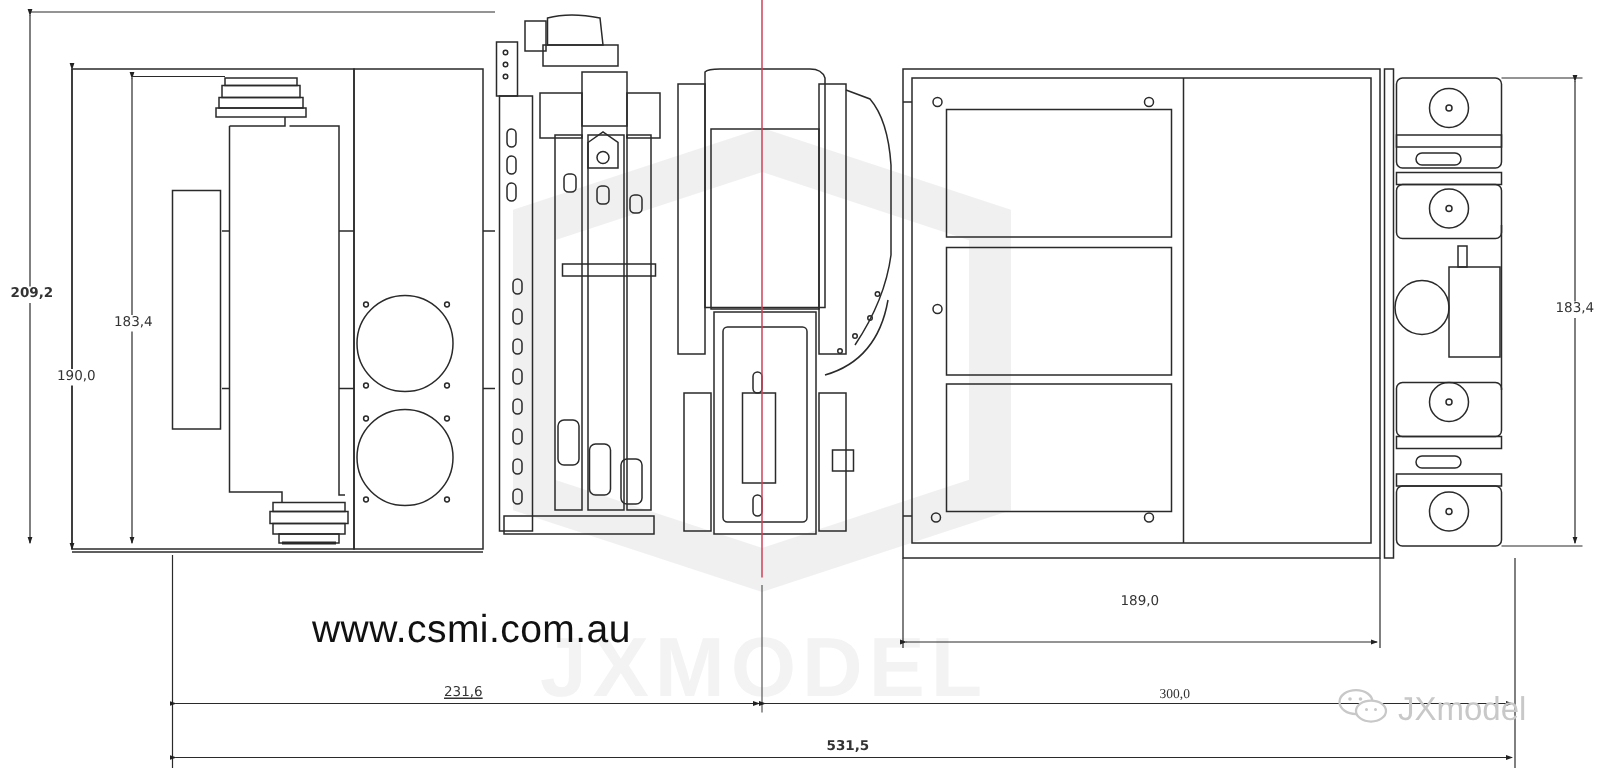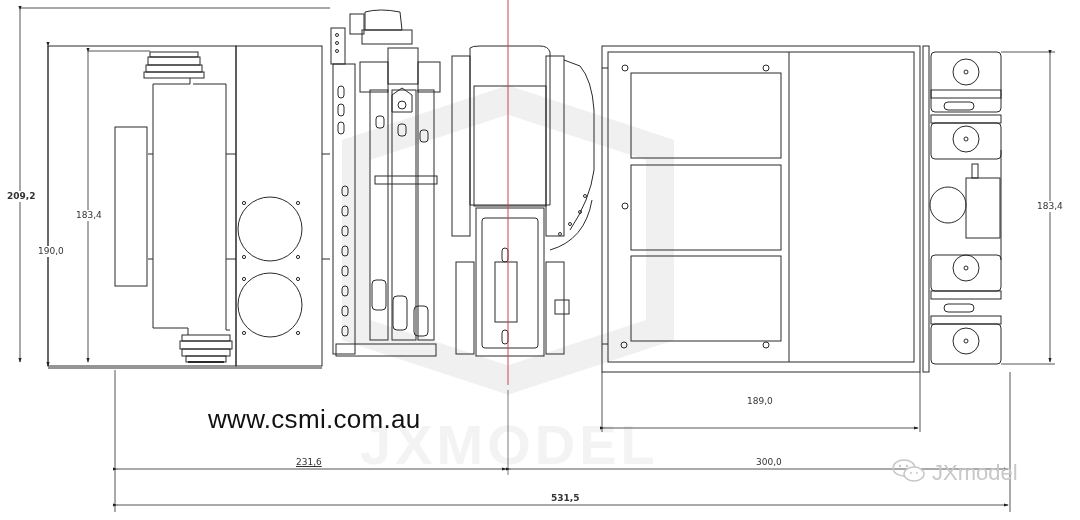--- a/index.html
+++ b/index.html
@@ -197,21 +197,21 @@
     <line x1="117" y1="505" x2="1008" y2="505" marker-start="url(#arr)" marker-end="url(#arr)"></line>
   </g>
 </svg>
 
 <div class="dim-text" style="left:6px; top:191px;font-weight:bold;">209,2</div>
 <div class="dim-text" style="left:37px; top:210px;margin-top:36px;">190,0</div>
 <div class="dim-text" style="left:75px; top:210px;">183,4</div>
 <div class="dim-text" style="left:1036px; top:201px;">183,4</div>
 <div class="dim-text" style="left:746px; top:396px;">189,0</div>
 <div class="dim-text" style="left:295px; top:457px;text-decoration:underline;">231,6</div>
-<div class="dim-text" style="left:755px; top:457px;">300,0</div>
+<div class="dim-text" style="left:772px; top:457px;font-family:Liberation Serif, serif;">300,0</div>
 <div class="dim-text" style="left:550px; top:493px;font-weight:bold;">531,5</div>
 
 <div class="website">www.csmi.com.au</div>
 
 <svg style="position:absolute; left:890px; top:456px;" width="40" height="30">
   <ellipse cx="14" cy="12" rx="11" ry="8" fill="none" stroke="#c8c8c8" stroke-width="1.5"></ellipse>
   <ellipse cx="24" cy="18" rx="10" ry="7" fill="#fff" stroke="#c8c8c8" stroke-width="1.5"></ellipse>
   <circle cx="10" cy="10" r="1.2" fill="#c8c8c8"></circle>
     <circle cx="17" cy="10" r="1.2" fill="#c8c8c8"></circle>
   <circle cx="21" cy="17" r="1" fill="#c8c8c8"></circle>

